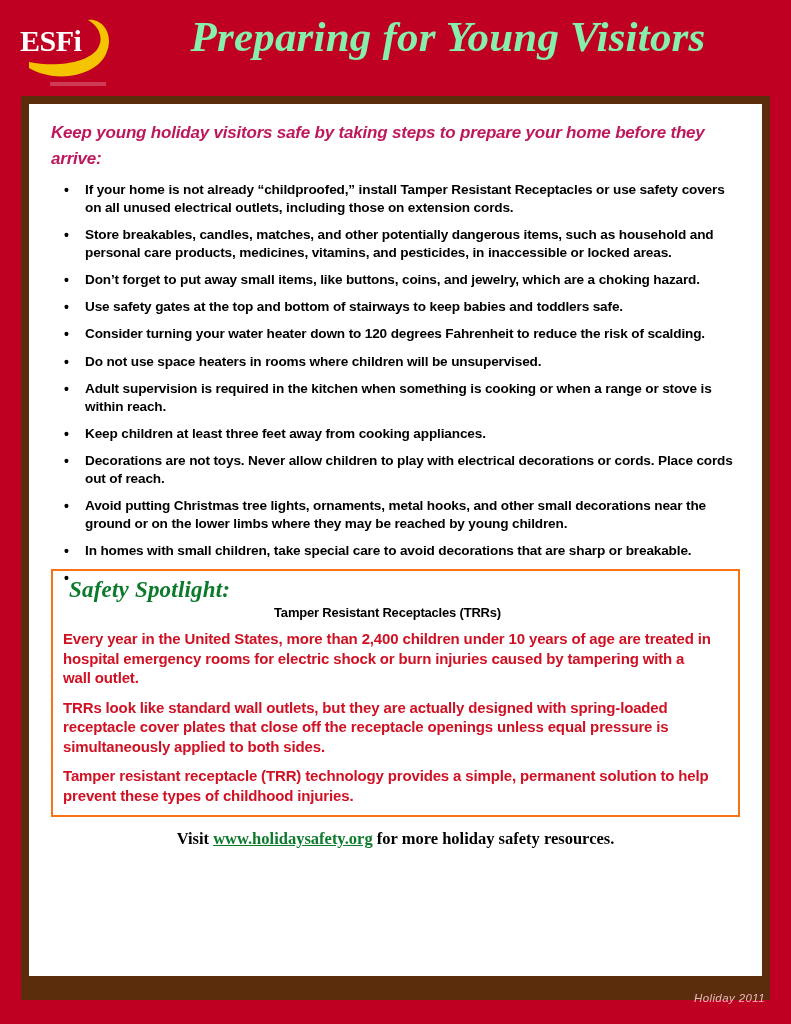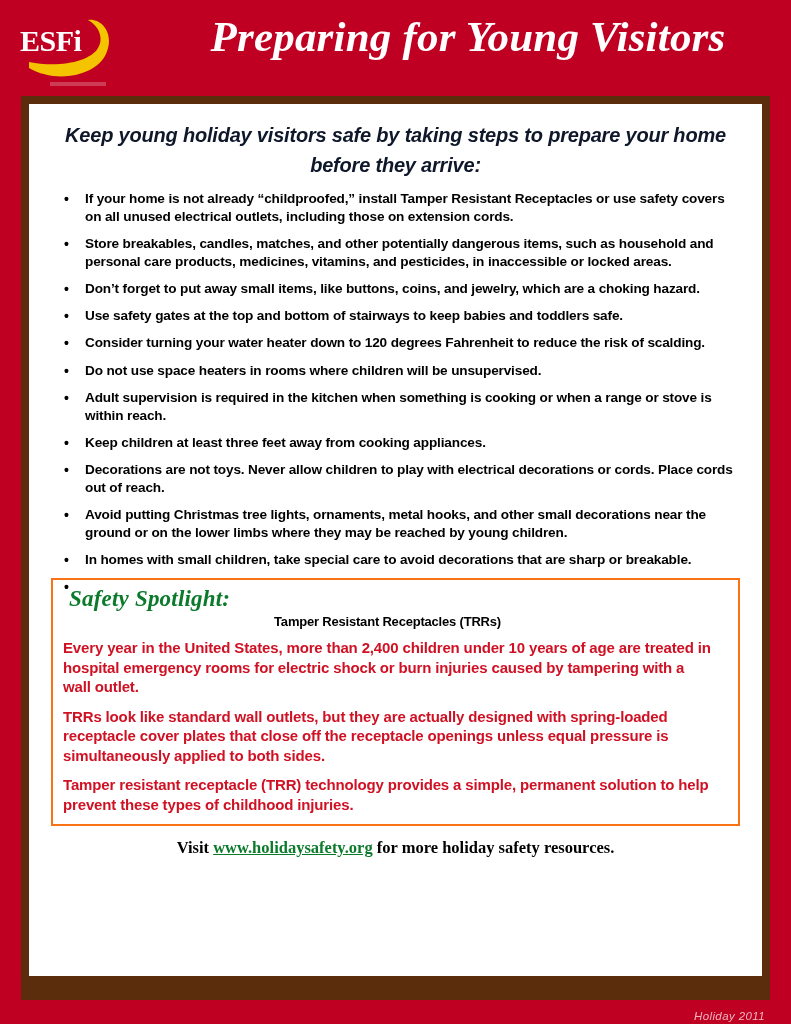--- a/index.html
+++ b/index.html
@@ -53,25 +53,25 @@
     position: absolute;
     left: 36px;
     top: 70px;
     width: 56px;
     height: 4px;
     background: #d96b7e;
     opacity: .55;
   }
   .doc-title {
     position: absolute;
-    left: 158px;
+    left: 138px;
     top: 12px;
     width: 620px;
     text-align: center;
-    color: #ffffff;
+    color: #86efac;
     font-family: "Liberation Serif", serif;
     font-style: italic;
     font-weight: bold;
     font-size: 43px;
     line-height: 1.15;
     letter-spacing: .2px;
   }
 
   
   .frame {
@@ -91,26 +91,25 @@
     box-sizing: border-box;
     padding: 14px 22px 10px 22px;
     overflow: hidden;
   }
 
   
   .intro {
     font-family: "Liberation Sans", sans-serif;
     font-style: italic;
     font-weight: bold;
-    font-size: 20px;
+    font-size: 17px;
     line-height: 1.5;
-    color: #0f172a;
+    color: #be185d;
     letter-spacing: -0.2px;
     margin: 2px 0 10px 0;
-    text-align: center;
   }
 
   
   ul.tips {
     list-style: none;
     margin: 0;
     padding: 0;
   }
   ul.tips li {
     position: relative;
@@ -175,21 +174,21 @@
   }
   .visit-link {
     color: #0b7a2b;
     text-decoration: underline;
   }
 
   
   .issue-tag {
     position: absolute;
     right: 26px;
-    bottom: 2px;
+    bottom: 20px;
     font-size: 11.5px;
     font-style: italic;
     color: #efb6be;
     letter-spacing: .4px;
   }
 </style>
 </head>
 <body>
 
 <div class="page">

